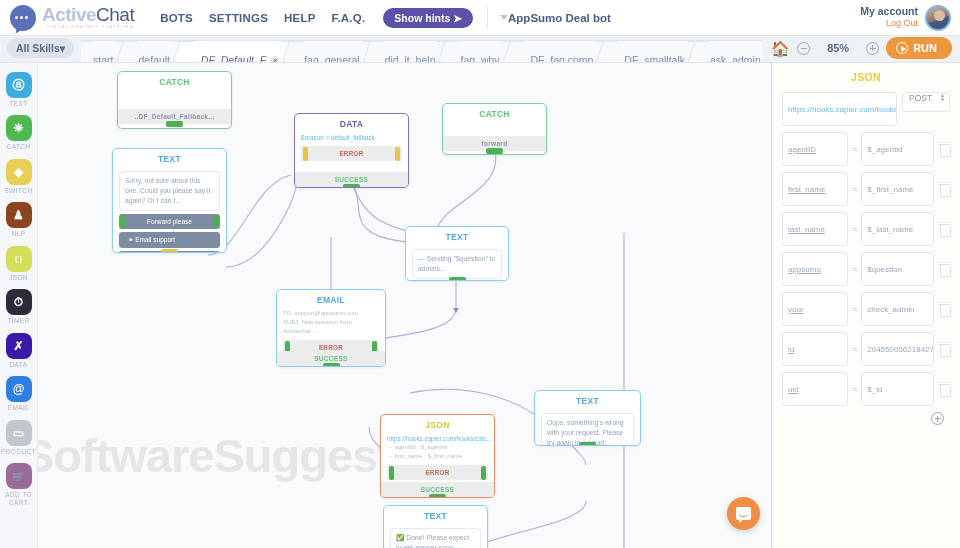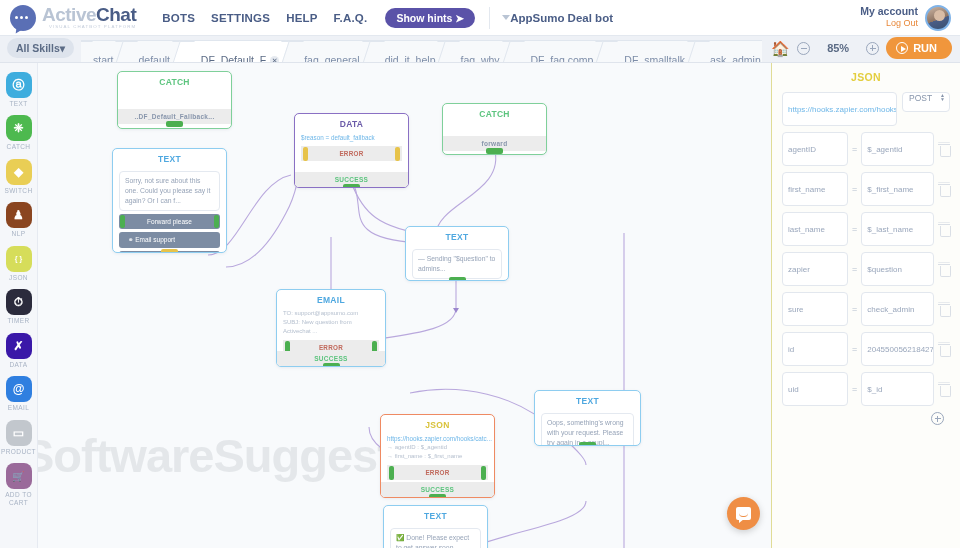--- a/index.html
+++ b/index.html
@@ -27,21 +27,21 @@
     content:""; position:absolute; left:6px; bottom:-3px;
     width:0;height:0;border-left:6px solid #5a6fb5;
     border-bottom:5px solid transparent; transform:rotate(8deg);
   }
   .logo-dots{
     position:absolute; left:5px; top:11px; display:flex; gap:2px;
   }
   .logo-dots i{ width:3px;height:3px;border-radius:50%;background:#fff;display:block;}
   .logo-text{ margin-left:6px; line-height:1; }
   .logo-text .t1{ font-size:19px; font-weight:bold; color:#b9c4d4; letter-spacing:-.5px;margin-top:48px;}
-  .logo-text .t2{ font-size:19px; font-weight:bold; color:#4a5d86; letter-spacing:-.5px;}
+  .logo-text .t2{ font-size:19px; font-weight:normal; color:#4a5d86; letter-spacing:-.5px;}
   .logo-sub{ font-size:4.4px; color:#c3ccda; letter-spacing:1.1px; margin-top:1px; text-align:right;}
 
   .nav{ display:flex; align-items:center; gap:16px; margin-left:26px; }
   .nav a{
     color:#4a5d86; font-size:11.5px; font-weight:bold;
     text-decoration:none; letter-spacing:.2px;
   }
   .hints-btn{
     margin-left:18px; background:#5a52a8; color:#fff;
     border-radius:12px; padding:4px 11px; font-size:10.5px; font-weight:bold;
@@ -93,21 +93,21 @@
     background:#f7f9fb; border-left:1px solid #e0e6ee; border-top:1px solid #e0e6ee;
     transform:skewX(-18deg);
   }
   .tab:after{
     content:""; position:absolute; right:-7px; top:0; width:14px;height:22px;
     background:#f7f9fb; border-right:1px solid #e0e6ee; border-top:1px solid #e0e6ee;
     transform:skewX(18deg);
   }
   .tab span{ position:relative; z-index:2;}
   .tab.active, .tab.active:before, .tab.active:after{ background:#ffffff; }
-  .tab.active span{ color:#5b6b85;}
+  .tab.active span{ color:#5b6b85;font-style:italic;}
   .tab-close{
     position:relative; z-index:3; margin-left:4px; width:9px;height:9px;border-radius:50%;
     background:#e6eaf0; color:#a8b3c4; font-size:7px; line-height:9px; text-align:center;
   }
   .tabtools{
     display:flex; align-items:center; gap:7px; margin-bottom:3px;
     background:#eef1f6; padding-left:9px; flex:none; height:22px;
   }
   .home-ico{ color:#f0963c; font-size:15px; line-height:1; cursor:pointer;}
   .zoom-group{ display:flex; align-items:center; gap:17px; color:#5b6b85; font-size:11px; font-weight:bold;}
@@ -226,21 +226,21 @@
     font-family:"Liberation Sans", sans-serif;
   }
   .inp.url{ flex:1; color:#6fb7e8;}
   .sel{
     border:1px solid #e2e7ee; border-radius:4px; background:#fff; height:20px;
     width:48px; display:flex; justify-content:space-between;
     padding:0 4px 0 6px; font-size:8.5px; color:#8795ab;
   }
   .sel-arrows{ display:flex; flex-direction:column; gap:1px; color:#8795ab; font-size:5px; line-height:4px;}
   .kv-row{ display:flex; align-items:center; gap:4px; margin-bottom:6px;}
-  .kv-row .k{ width:66px;}
+  .kv-row .k{ width:66px;text-decoration:underline;}
   .kv-row .eq{ color:#b6c0cf; font-size:9px;}
   .kv-row .v{ flex:1;}
   .trash{
     width:12px; height:13px; flex:none; position:relative; cursor:pointer; opacity:.6;
   }
   .trash:before{
     content:""; position:absolute; left:1.5px; top:3px; width:9px;height:10px;
     border:1px solid #c3ccda; border-top:none; border-radius:0 0 2px 2px;
   }
   .trash:after{
@@ -565,27 +565,27 @@
         <div class="inp v">$_first_name</div>
         <span class="trash"></span>
       </div>
       <div class="kv-row">
         <div class="inp k">last_name</div>
         <span class="eq">=</span>
         <div class="inp v">$_last_name</div>
         <span class="trash"></span>
       </div>
       <div class="kv-row">
-        <div class="inp k">zapier</div>
+        <div class="inp k">appsumo</div>
         <span class="eq">=</span>
         <div class="inp v">$question</div>
         <span class="trash"></span>
       </div>
       <div class="kv-row">
-        <div class="inp k">sure</div>
+        <div class="inp k">your</div>
         <span class="eq">=</span>
         <div class="inp v">check_admin</div>
         <span class="trash"></span>
       </div>
       <div class="kv-row">
         <div class="inp k">id</div>
         <span class="eq">=</span>
         <div class="inp v">2045500562184272</div>
         <span class="trash"></span>
       </div>

